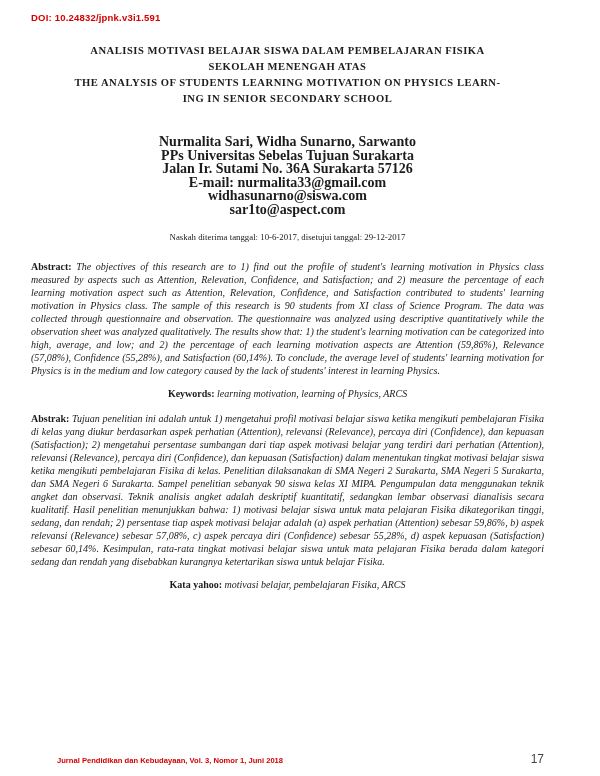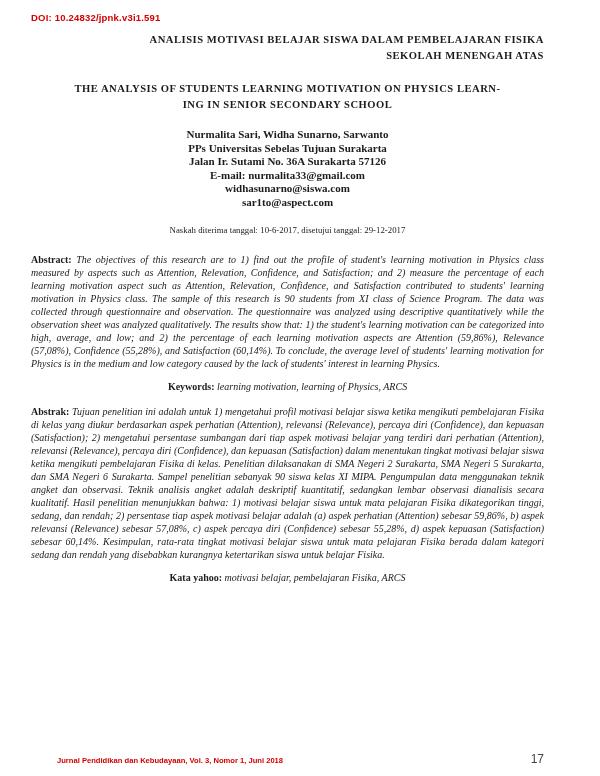--- a/index.html
+++ b/index.html
@@ -24,27 +24,27 @@
   }
   .title {
     text-align: center;
     font-weight: bold;
     font-size: 10.6px;
     line-height: 16px;
     letter-spacing: 0.5px;
     white-space: pre-line;
     margin: 0;
   }
-  .title-id { margin-top: 9px; text-align: right; }
-  .title-en { margin-top: 17px; }
+  .title-id { margin-top: 20px; }
+  .title-en { }
   .authors {
-    margin-top: 15px;
+    margin-top: 28px;
     text-align: center;
     font-weight: bold;
-    font-size: 11px;
+    font-size: 14px;
     line-height: 13.5px;
   }
   .received {
     margin-top: 16px;
     text-align: center;
     font-size: 8.8px;
     color: #222;
   }
   .para {
     margin: 0;

